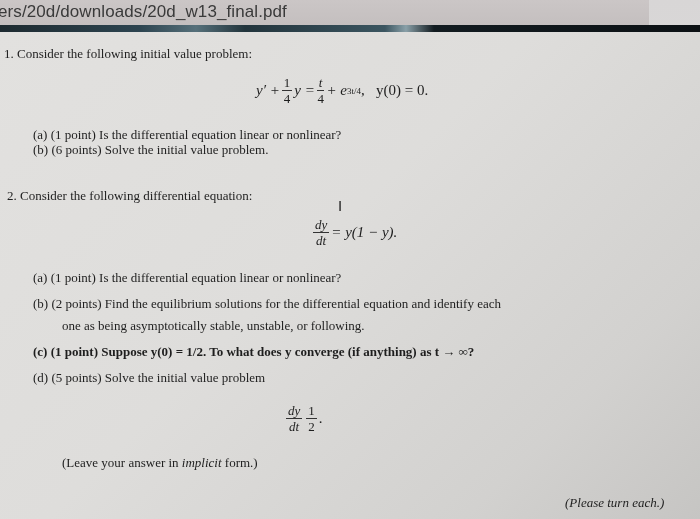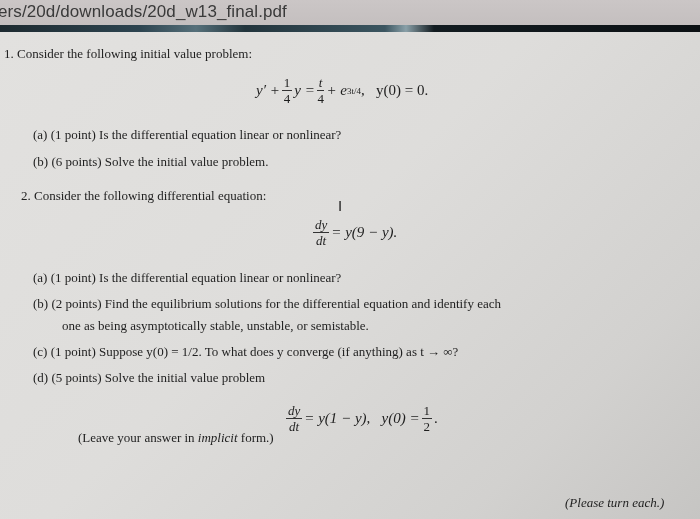--- a/index.html
+++ b/index.html
@@ -1,19 +1,19 @@
 <!DOCTYPE html>
 <html><head>
 <meta charset="utf-8">
 <style>
   html,body{margin:0;padding:0;}
   body{width:700px;height:519px;overflow:hidden;position:relative;
     background:linear-gradient(180deg,#d8d6d6 0%,#dcdcda 40%,#d4d3d1 75%,#bdbcba 100%);
     font-family:"DejaVu Serif","Liberation Serif",serif;color:#1e1e1e;}
-  .titlebar{position:absolute;left:0;top:0;width:700px;height:25px;
+  .titlebar{position:absolute;left:0;top:0;width:649px;height:25px;
     background:linear-gradient(180deg,#cbc6c6,#c4bfbf);}
   .titlebar .path{position:absolute;left:-2px;top:2px;font-family:"Liberation Sans","DejaVu Sans",sans-serif;
     font-size:17px;color:#3a3a3a;letter-spacing:0.1px;}
   .strip{position:absolute;left:0;top:25px;width:700px;height:7px;
     background:linear-gradient(90deg,#1d2a30 0%,#2d4450 20%,#56707a 28%,#22343c 35%,#3b5560 55%,#8aa0a8 58%,#121b20 62%,#0c1114 100%);}
   .page{position:absolute;left:0;top:32px;width:700px;height:487px;
     background:linear-gradient(135deg,#e2e1df 0%,#dedddb 45%,#d2d1cf 80%,#c6c5c3 100%);}
   .line{position:absolute;white-space:nowrap;font-family:"Liberation Serif","DejaVu Serif",serif;font-size:13px;}
   .math{position:absolute;white-space:nowrap;font-family:"Liberation Serif",serif;font-size:15px;display:flex;align-items:center;}
   .frac{display:inline-flex;flex-direction:column;align-items:center;margin:0 2px;line-height:1;font-size:13px;}
@@ -45,47 +45,46 @@
   <span class="frac">
       <i class="num">t</i>
       <span class="den">4</span>
     </span>
   <i>+ e</i>
     <sup>3t/4</sup>
   <span style="white-space:pre">,   y(0) = 0.</span>
 </div>
 
 <div class="line" style="left:33px;top:127px;">(a) (1 point) Is the differential equation linear or nonlinear?</div>
-<div class="line" style="left:33px;top:154px;">(b) (6 points) Solve the initial value problem.</div>
+<div class="line" style="left:33px;top:142px;">(b) (6 points) Solve the initial value problem.</div>
 
-<div class="line" style="left:21px;top:188px;text-align:right;">2. Consider the following differential equation:</div>
+<div class="line" style="left:7px;top:188px;text-align:right;">2. Consider the following differential equation:</div>
 <span class="cursor">I</span>
 
 <div class="math" style="left:311px;top:218px;">
   <span class="frac">
       <i class="num">dy</i>
       <i class="den">dt</i>
     </span>
-  <i>= y(9 − y).</i>
+  <i>= y(1 − y).</i>
 </div>
 
 <div class="line" style="left:33px;top:270px;">(a) (1 point) Is the differential equation linear or nonlinear?</div>
 <div class="line" style="left:33px;top:296px;">(b) (2 points) Find the equilibrium solutions for the differential equation and identify each</div>
-<div class="line" style="left:62px;top:318px;">one as being asymptotically stable, unstable, or semistable.</div>
-<div class="line" style="left:33px;top:344px;">(c) (1 point) Suppose y(0) = 1/2. To what does y converge (if anything) as t → ∞?</div>
+<div class="line" style="left:62px;top:318px;">one as being asymptotically stable, unstable, or following.</div>
+<div class="line" style="left:33px;top:344px;font-weight:bold;">(c) (1 point) Suppose y(0) = 1/2. To what does y converge (if anything) as t → ∞?</div>
 <div class="line" style="left:33px;top:370px;">(d) (5 points) Solve the initial value problem</div>
 
 <div class="math" style="left:284px;top:404px;">
   <span class="frac">
       <i class="num">dy</i>
       <i class="den">dt</i>
     </span>
-  <i style="white-space:pre">= y(1 − y),   y(0) =</i>
   <span class="frac">
       <span class="num">1</span>
       <span class="den">2</span>
     </span>
   <span>.</span>
 </div>
 
-<div class="line" style="left:62px;top:430px;margin-left:16px;"><span style="white-space:pre">(Leave your answer in </span><i>implicit</i><span style="white-space:pre"> form.)</span></div>
+<div class="line" style="left:62px;top:455px;"><span style="white-space:pre">(Leave your answer in </span><i>implicit</i><span style="white-space:pre"> form.)</span></div>
 
 <div class="line" style="left:565px;top:495px;font-style:italic;">(Please turn each.)</div>
 
 </body></html>

